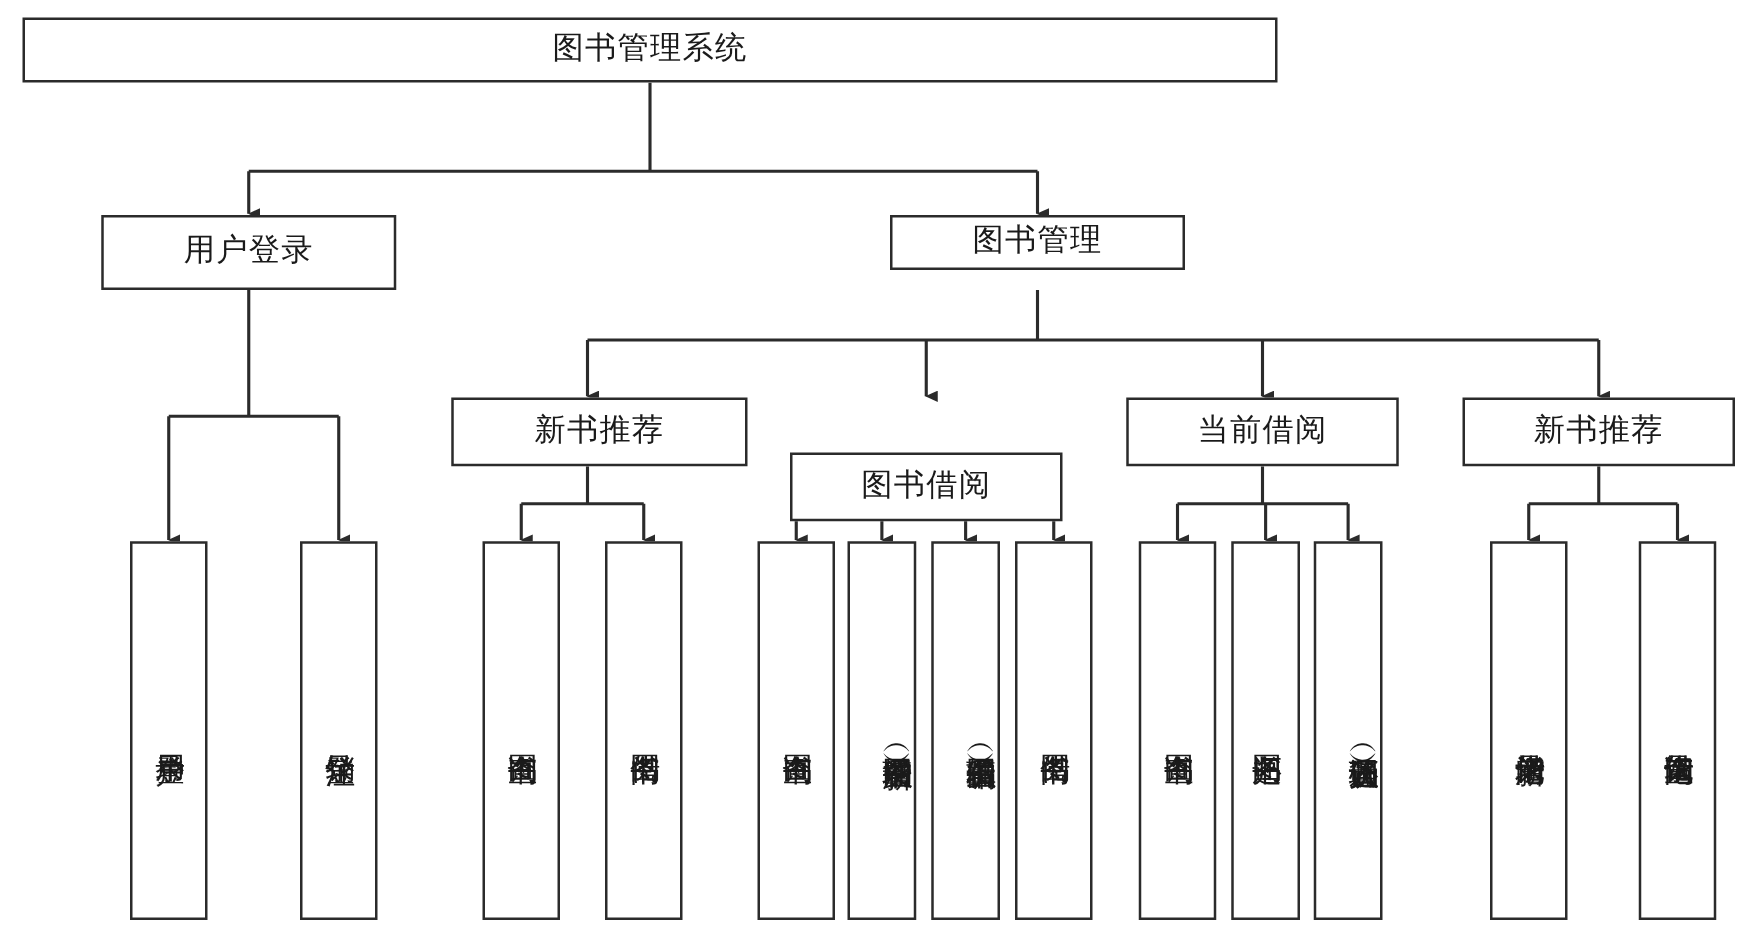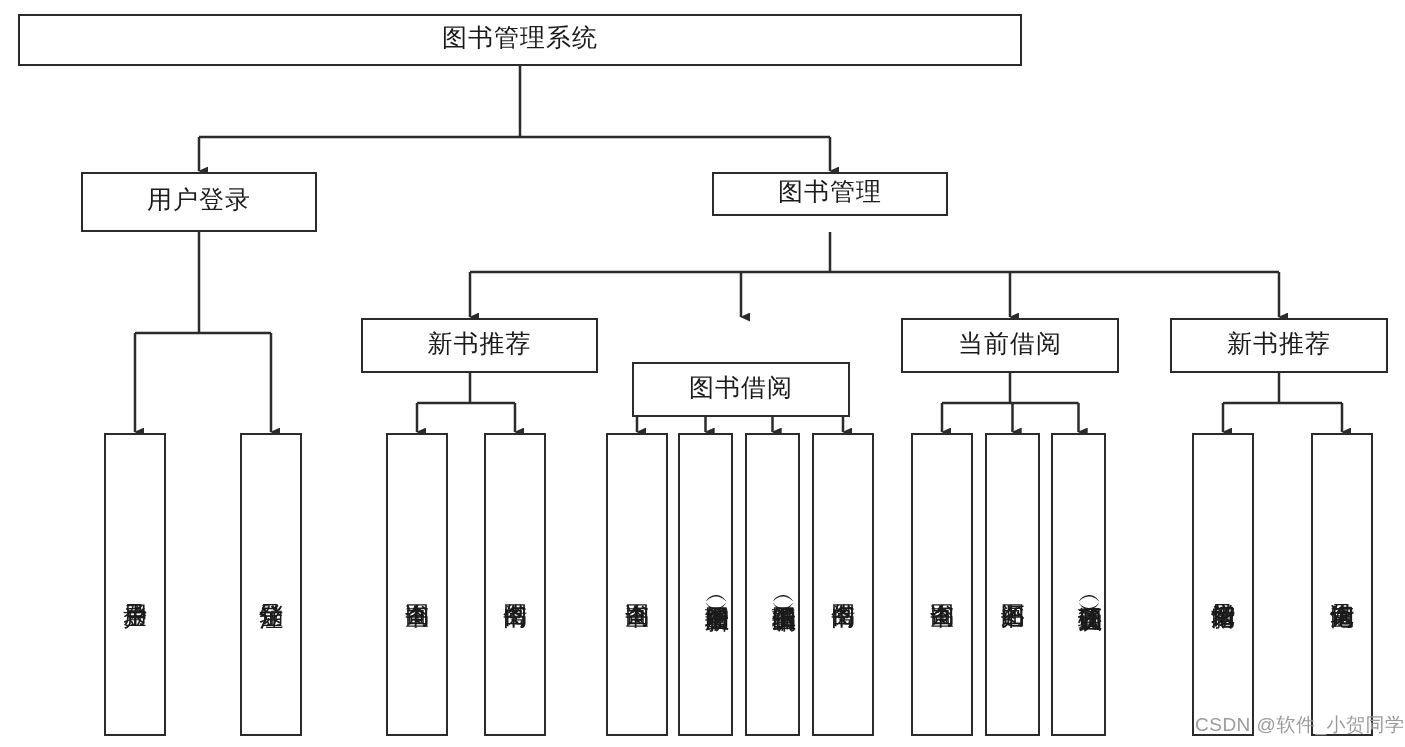--- a/index.html
+++ b/index.html
@@ -173,14 +173,13 @@
       <div class="node-box" style="left: 1051px; top: 433px; width: 55px; height: 303px;">
         <div class="node-label-v align-top">确认归还（管理员）</div>
       </div>
       <div class="node-box" style="left: 1192px; top: 433px; width: 62px; height: 303px;">
         <div class="node-label-v">新增借阅记录</div>
       </div>
       <div class="node-box" style="left: 1311px; top: 433px; width: 62px; height: 303px;">
         <div class="node-label-v">查询借阅记录</div>
       </div>
     </div>
-  <div class="watermark" style="left: 1195px; top: 712px; color: rgb(155, 155, 155);">CSDN @软件_小贺同学</div>
 </div>
 
 </body></html>

